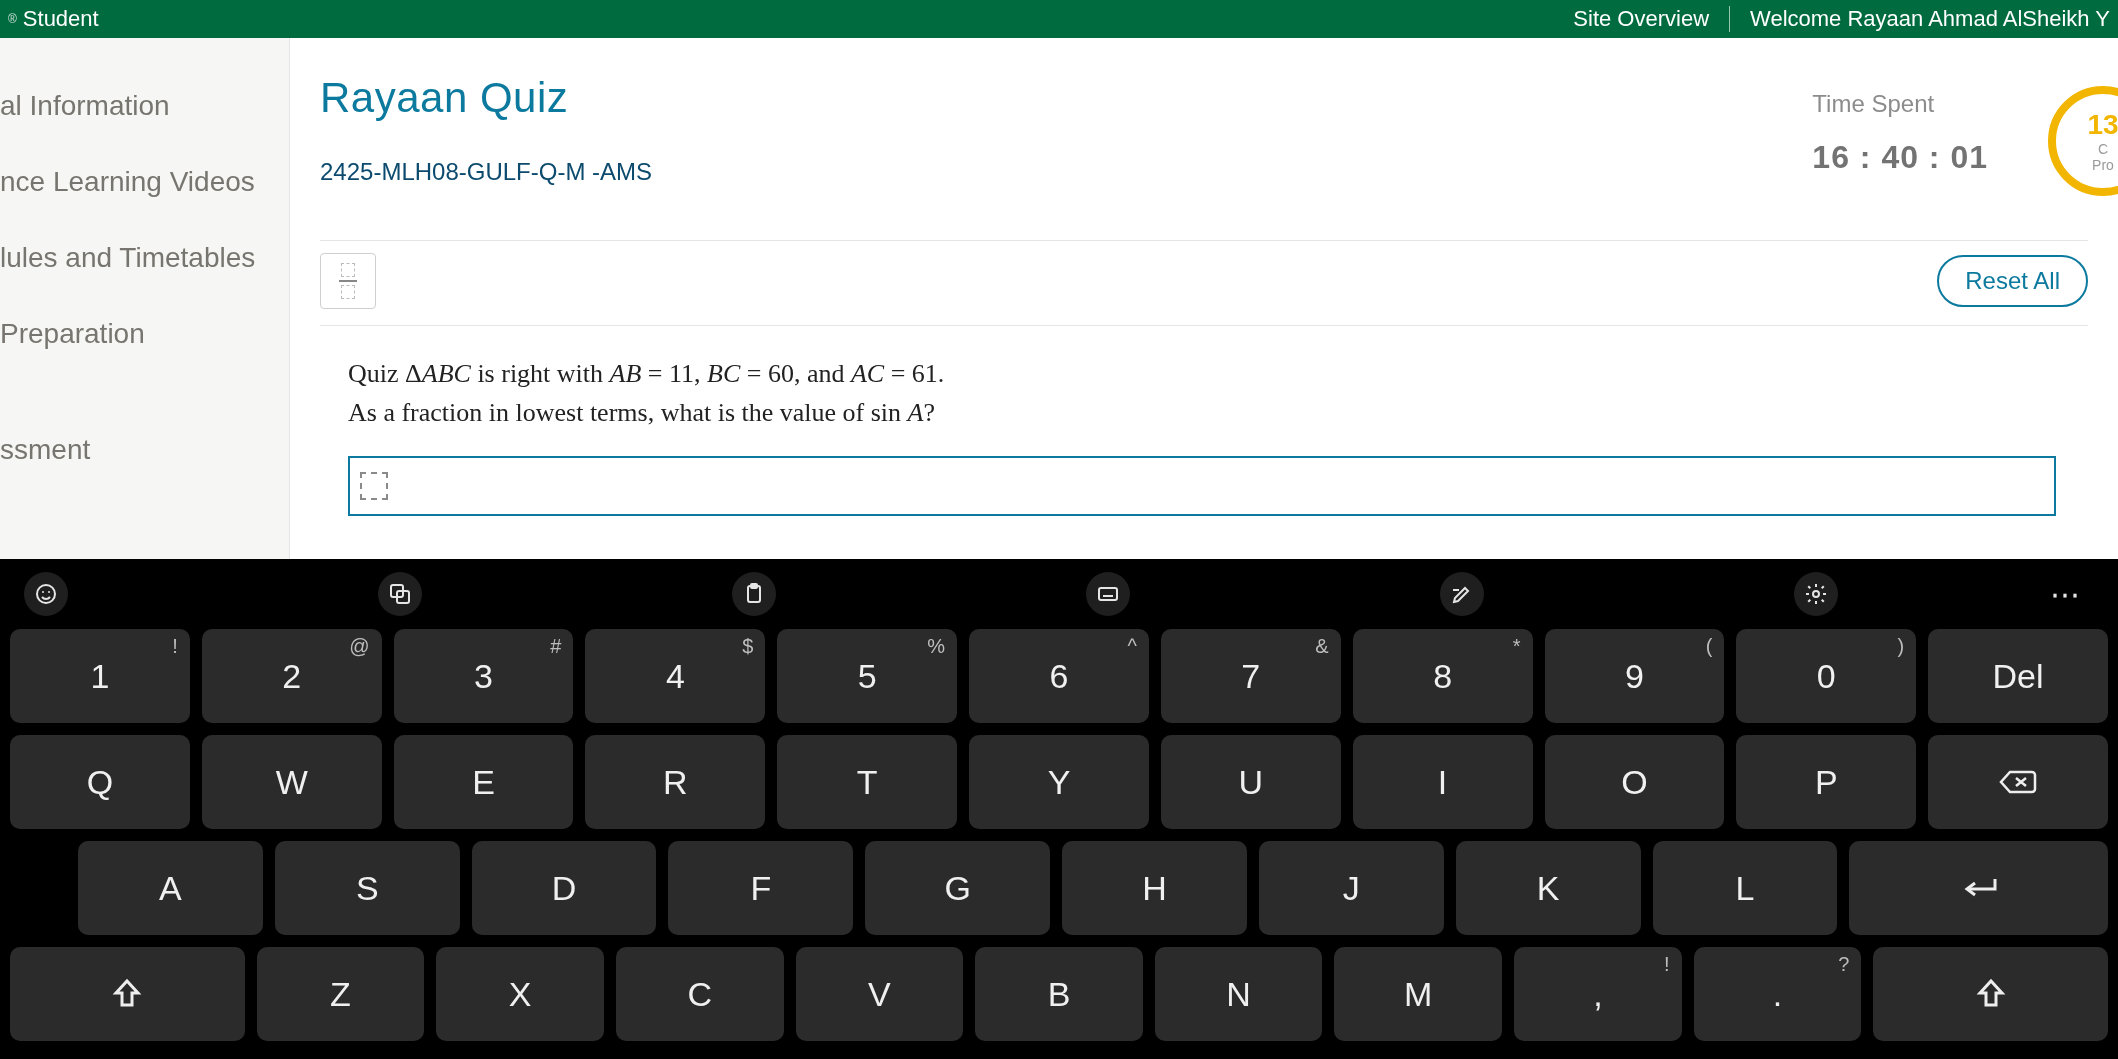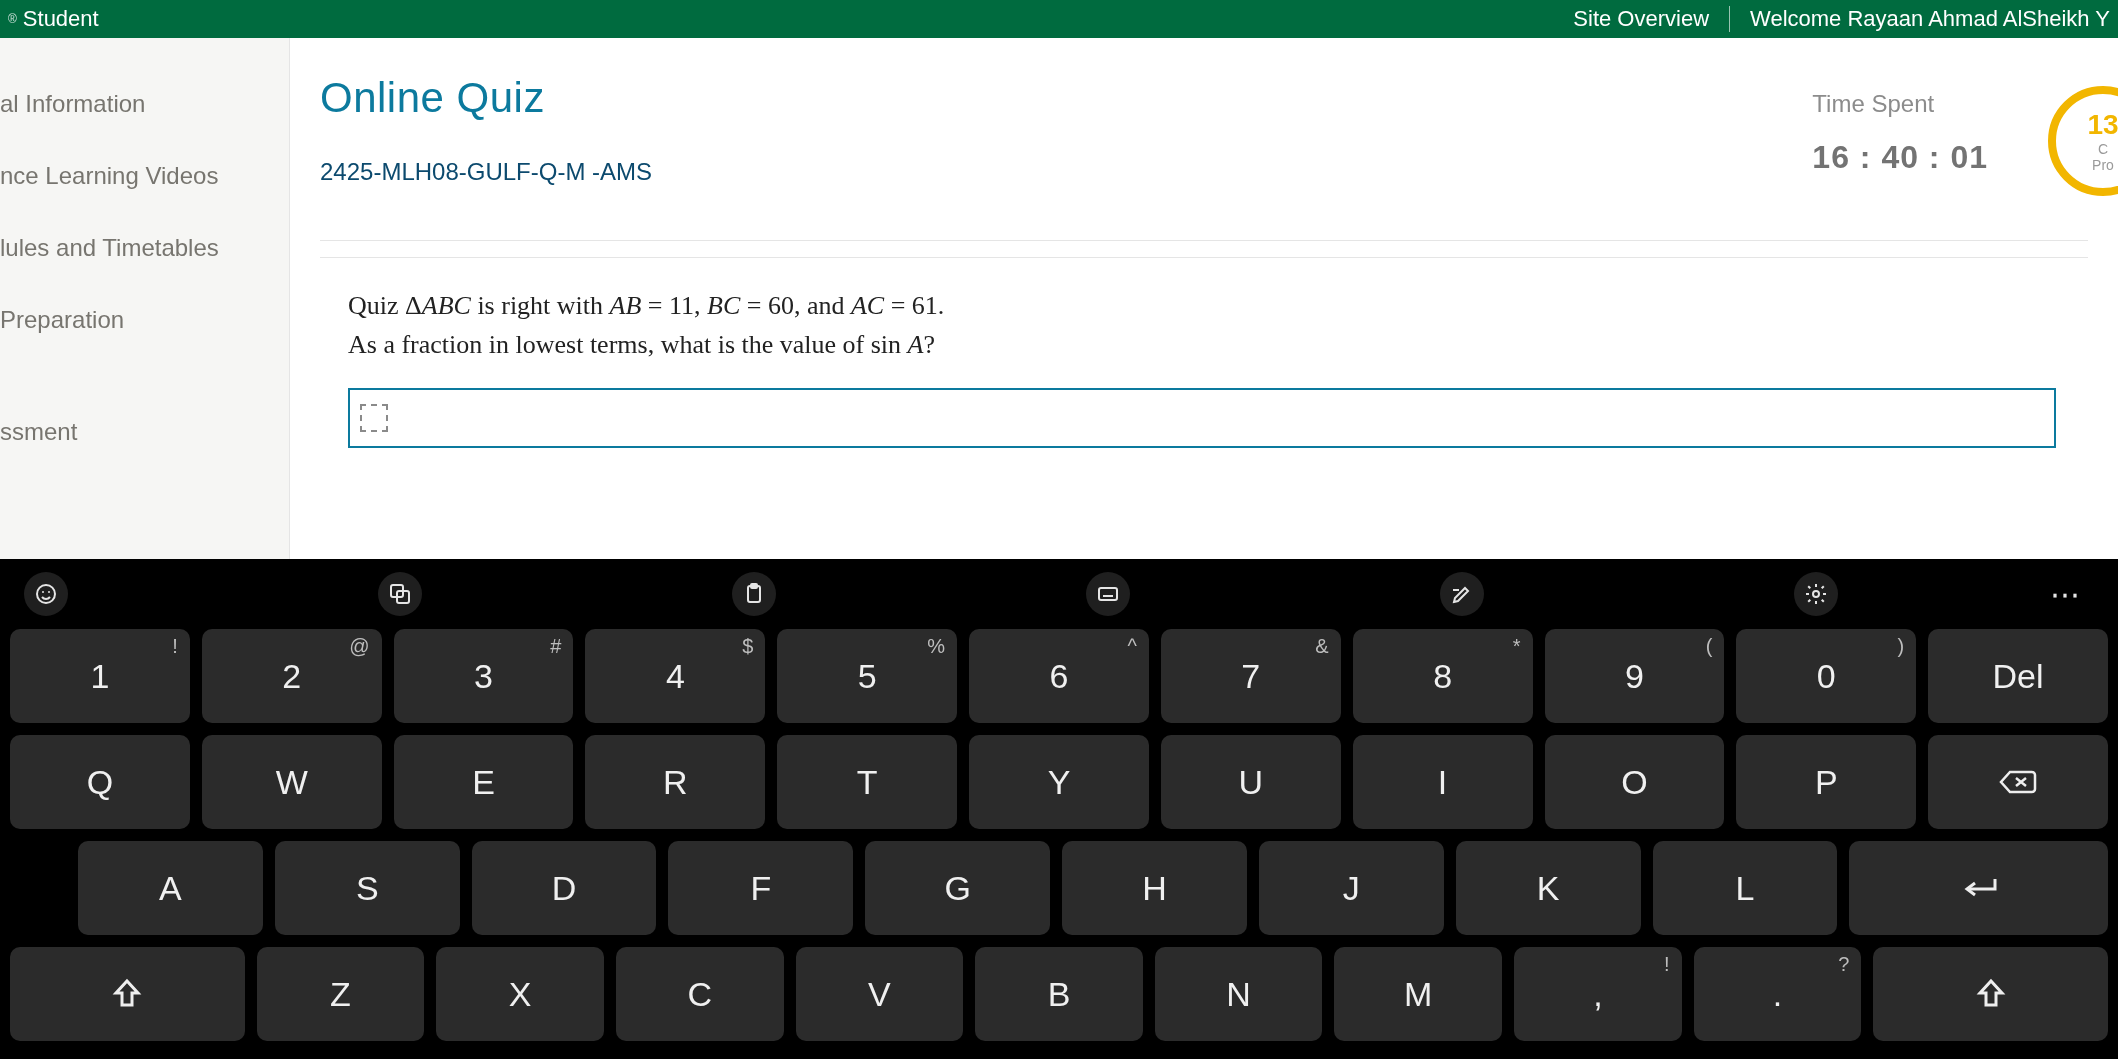--- a/index.html
+++ b/index.html
@@ -22,21 +22,21 @@
   .reg { font-size: 12px; vertical-align: super; opacity: .8; }
 
   
   .content-row { display: flex; height: calc(100% - 38px); }
   .sidebar {
     width: 290px;
     background: #f6f6f4;
     border-right: 1px solid #e5e5e5;
     padding-top: 30px;
     color: #555;
-    font-size: 24px;
+    font-size: 28px;
   }
   .sidebar-item { padding: 22px 10px 22px 0; color: #77756f; white-space: nowrap; overflow: hidden; }
   .main { flex: 1; position: relative; padding: 36px 30px 0 30px; }
 
   .page-title { color: #0c7a9e; font-size: 42px; font-weight: 400; letter-spacing: .5px; }
   .quiz-code { color: #0c4a6e; font-size: 24px; margin-top: 36px; }
 
   .timer-block { position: absolute; right: 130px; top: 52px; text-align: left; }
   .timer-label { color: #8c8c8c; font-size: 24px; }
   .timer-value { color: #737373; font-size: 32px; font-weight: 700; margin-top: 21px; letter-spacing: 1px; }
@@ -146,33 +146,43 @@
 <div class="content-row">
   <div class="sidebar">
     <div class="sidebar-item"><span>al Information</span></div>
     <div class="sidebar-item"><span>nce Learning Videos</span></div>
     <div class="sidebar-item"><span>lules and Timetables</span></div>
     <div class="sidebar-item"><span>Preparation</span></div>
     <div class="sidebar-item" style="margin-top:40px"><span>ssment</span></div>
   </div>
 
   <div class="main">
-    <div class="page-title">Online Quiz</div>
+    <div class="page-title">Rayaan Quiz</div>
     <div class="timer-block">
       <div class="timer-label">Time Spent</div>
       <div class="timer-value">16 : 40 : 01</div>
     </div>
     <div class="progress-ring">
       <span>13</span>
       <span class="sub">C</span>
       <span class="sub">Pro</span>
     </div>
     <div class="quiz-code">2425-MLH08-GULF-Q-M -AMS</div>
     <hr class="hr">
 
+    <div class="toolbar-row">
+      <div class="fraction-tool">
+        <div class="fraction-stack">
+          <span class="num"></span>
+          <span class="bar"></span>
+          <span class="den"></span>
+        </div>
+      </div>
+      <button class="reset-btn">Reset All</button>
+    </div>
     <hr class="hr2">
 
     <div class="question">
       <div>
         <span>Quiz Δ</span><i>ABC</i><span> is right with </span><i>AB</i><span> = 11, </span><i>BC</i><span> = 60, and </span><i>AC</i><span> = 61.</span>
       </div>
       <div>
         <span>As a fraction in lowest terms, what is the value of sin </span><i>A</i><span>?</span>
       </div>
     </div>

